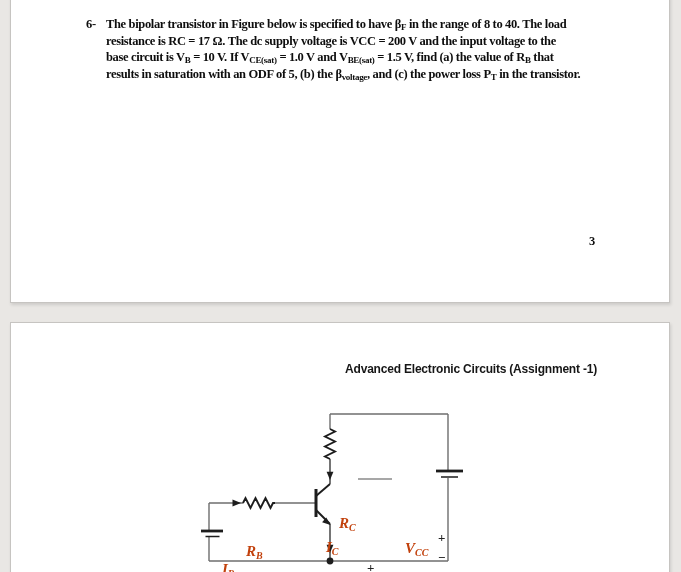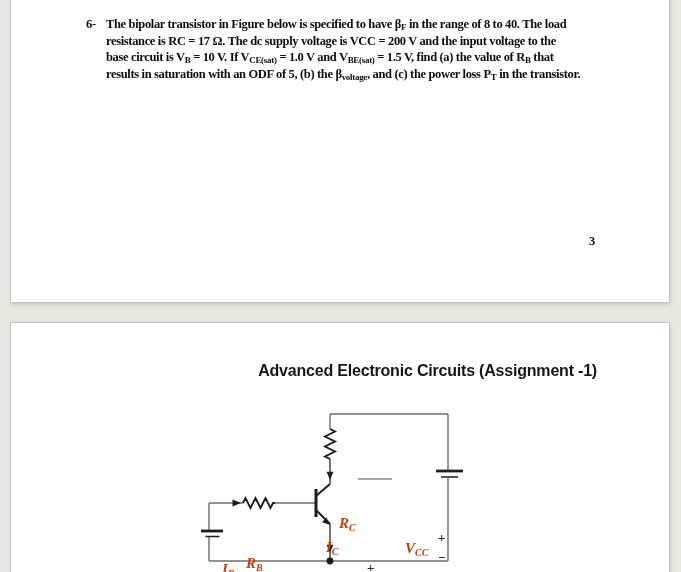--- a/index.html
+++ b/index.html
@@ -43,21 +43,21 @@
   .page-num {
     position: absolute; top: 237px; left: 578px;
     font-size: 12.5px; font-weight: bold; color: #0e0e0e;
   }
 
   
   .assignment-header {
     position: absolute; top: 39px; right: 72px;
     font-family: "Liberation Sans", sans-serif;
     font-weight: bold;
-    font-size: 16px;
+    font-size: 12px;
     letter-spacing: -0.2px;
     color: #161616;
   }
   .circuit { position: absolute; left: 185px; top: 83px; width: 275px; height: 177px; }
   .circuit svg { position: absolute; left: 0; top: 0; }
 
   .clabel {
     position: absolute;
     font-family: "Liberation Serif", serif;
     font-style: italic;
@@ -71,21 +71,21 @@
   .csign {
     position: absolute;
     font-family: "Liberation Serif", serif;
     font-weight: bold;
     font-size: 13px;
     color: #222;
     line-height: 12px;
   }
   
   .pos-ib   { left: 26px;  top: 156px; }
-  .pos-rb   { left: 50px;  top: 150px; }
+  .pos-rb   { left: 50px;  top: 138px; }
   .pos-rc   { left: 143px; top: 110px; }
   .pos-ic   { left: 130px; top: 134px; }
   .pos-vce-plus { left: 171px; top: 156px; }
   .pos-vcc  { left: 209px; top: 135px; }
   .pos-vcc-plus { left: 242px; top: 126px; }
   .pos-vcc-minus{ left: 242px; top: 146px; }
 </style>
 </head>
 <body>
 

